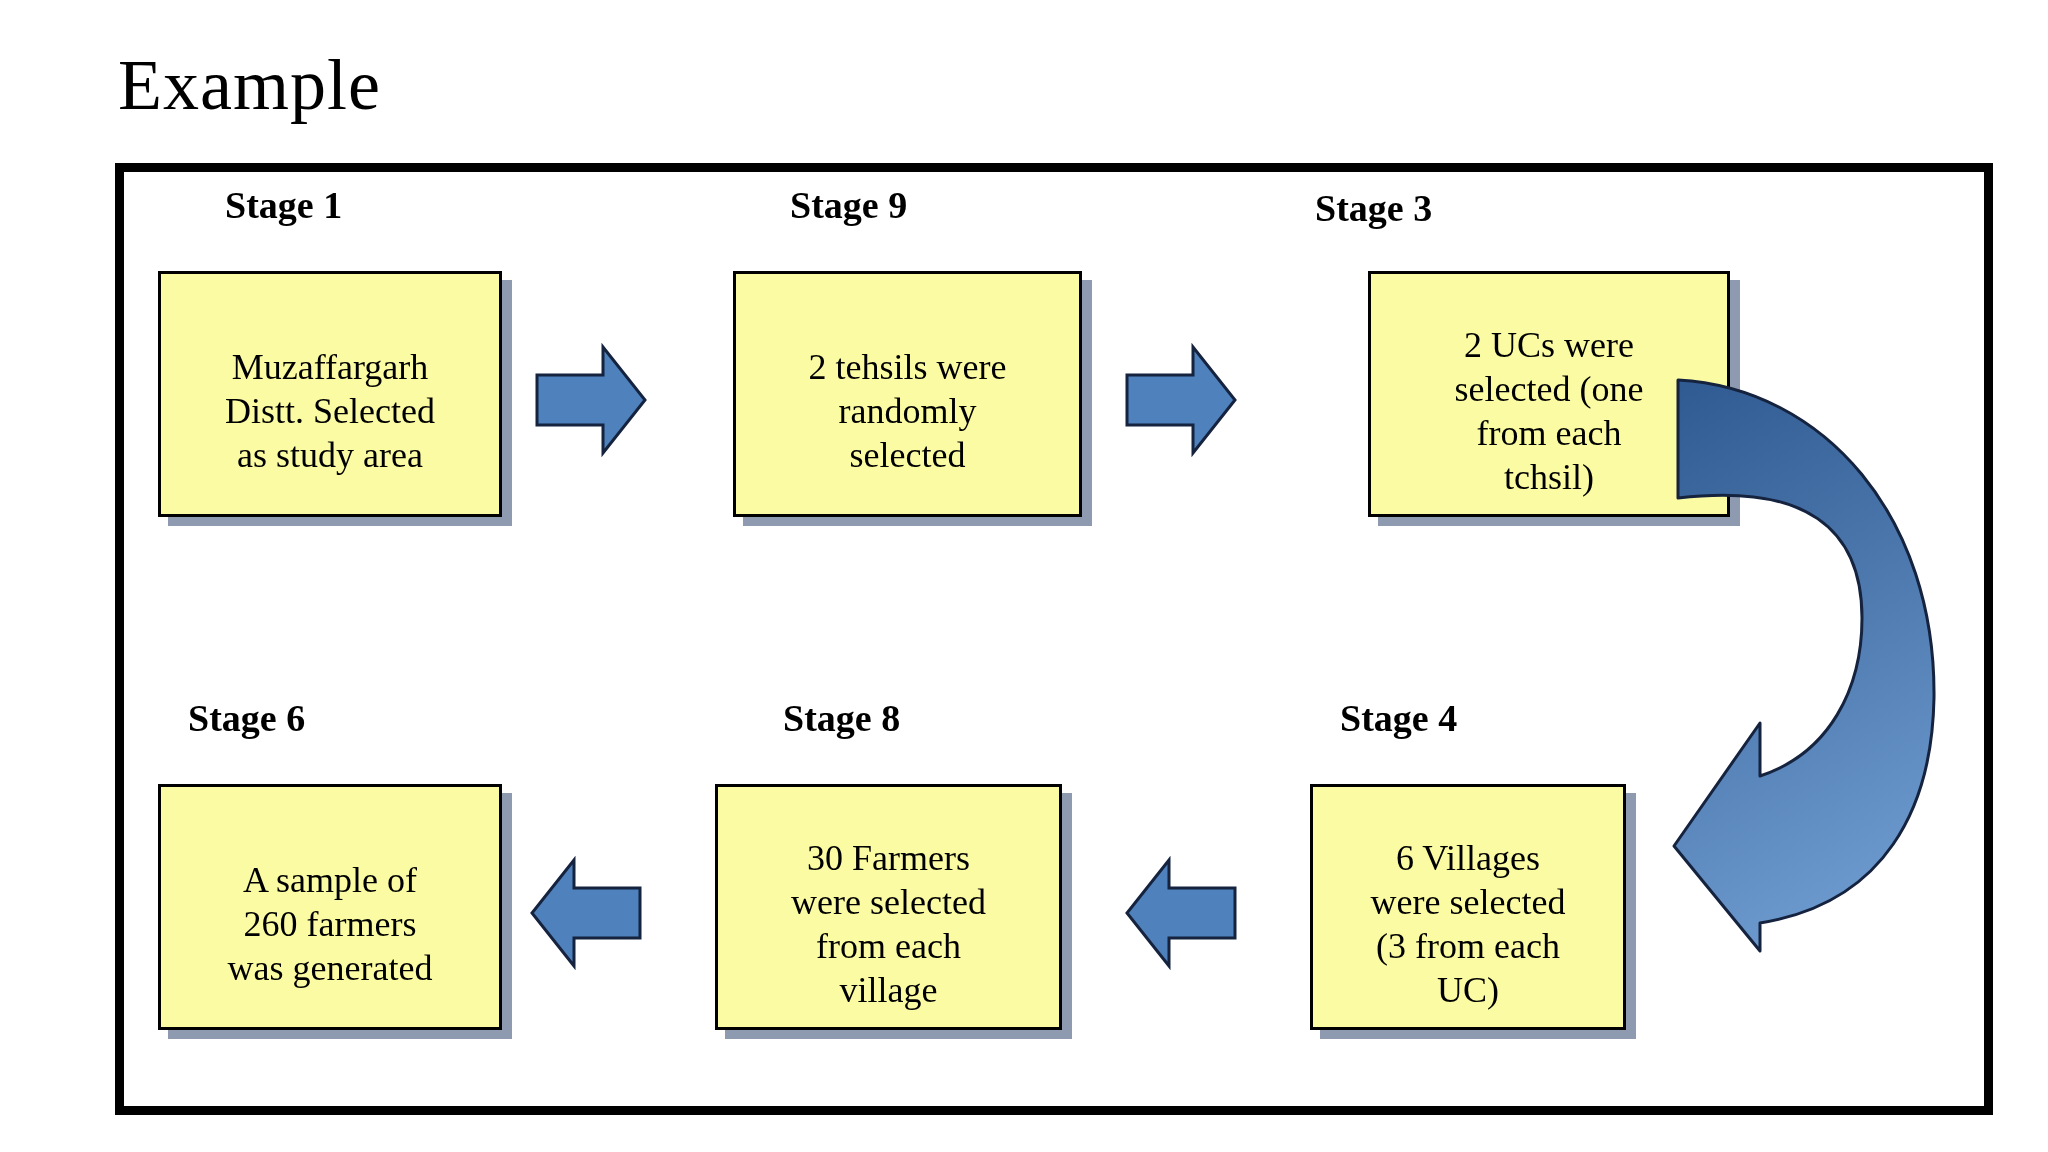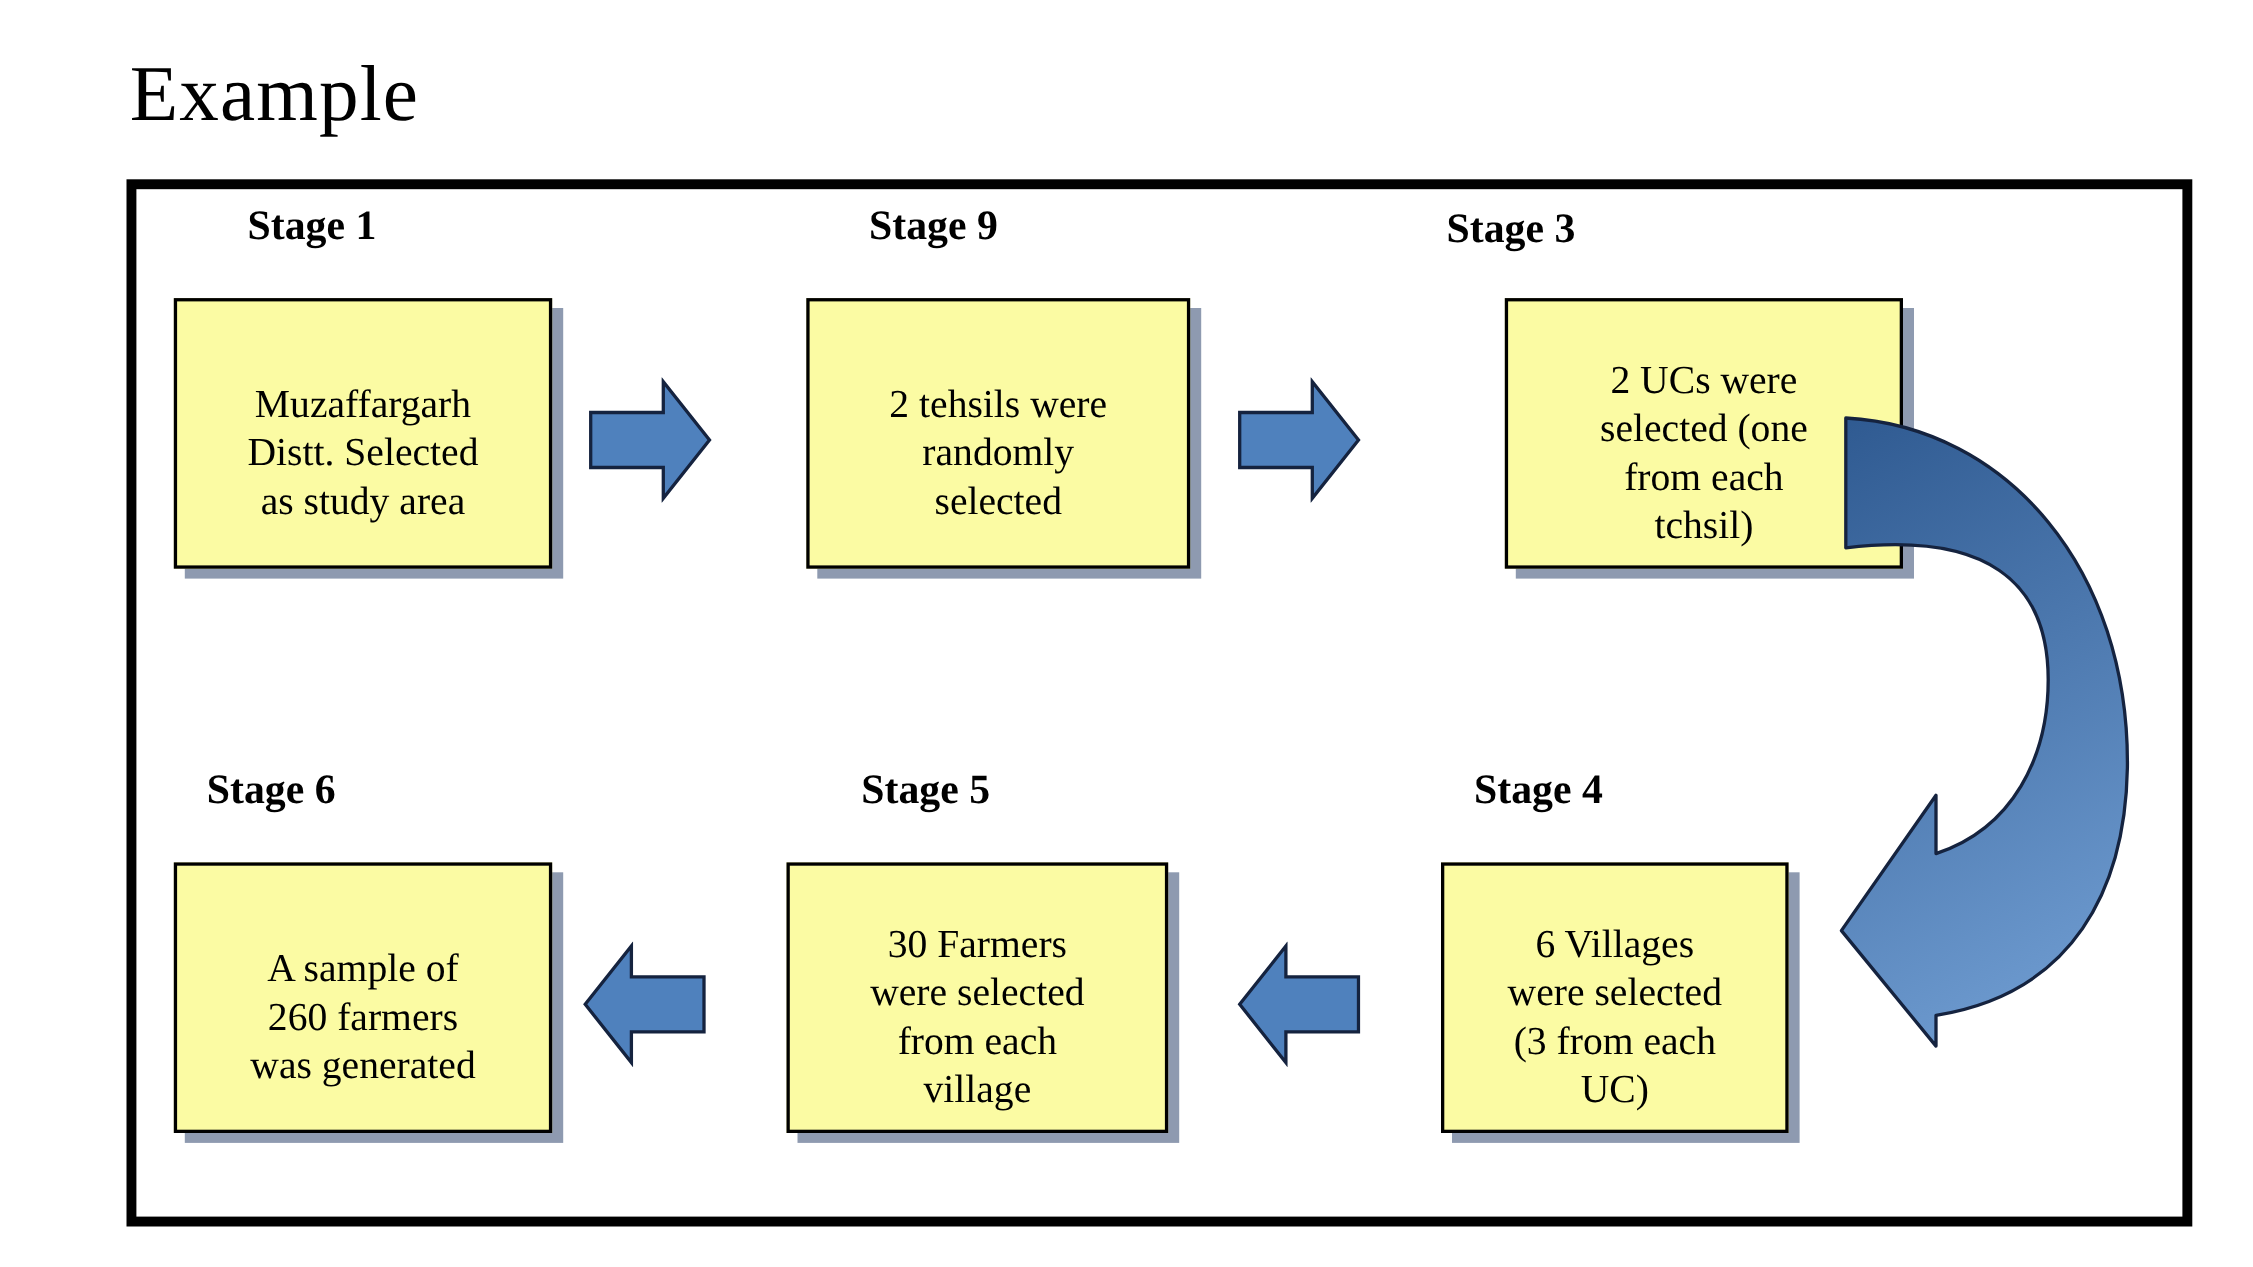--- a/index.html
+++ b/index.html
@@ -109,21 +109,21 @@
 <div class="screen">
 
   <div class="page-title">Example</div>
 
   <div class="frame"></div>
 
   <div class="stage-label pos-l1">Stage 1</div>
   <div class="stage-label pos-l2">Stage 9</div>
   <div class="stage-label pos-l3">Stage 3</div>
   <div class="stage-label pos-l4">Stage 4</div>
-  <div class="stage-label pos-l5">Stage 5</div>
+  <div class="stage-label pos-l5">Stage 8</div>
   <div class="stage-label pos-l6">Stage 6</div>
 
   <div class="stage-box pos-b1">
     <span class="stage-text">Muzaffargarh
 Distt. Selected
 as study area</span>
   </div>
   <div class="stage-box pos-b2">
     <span class="stage-text">2 tehsils were
 randomly

